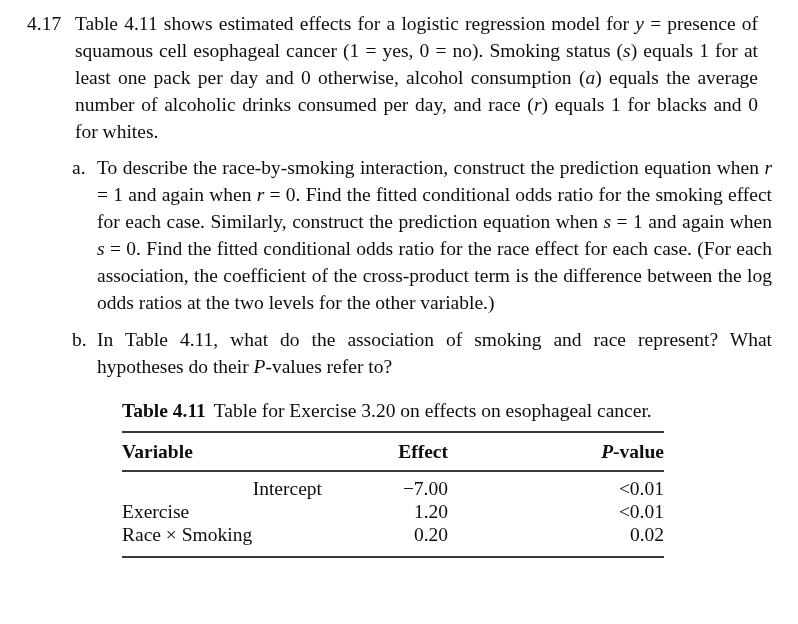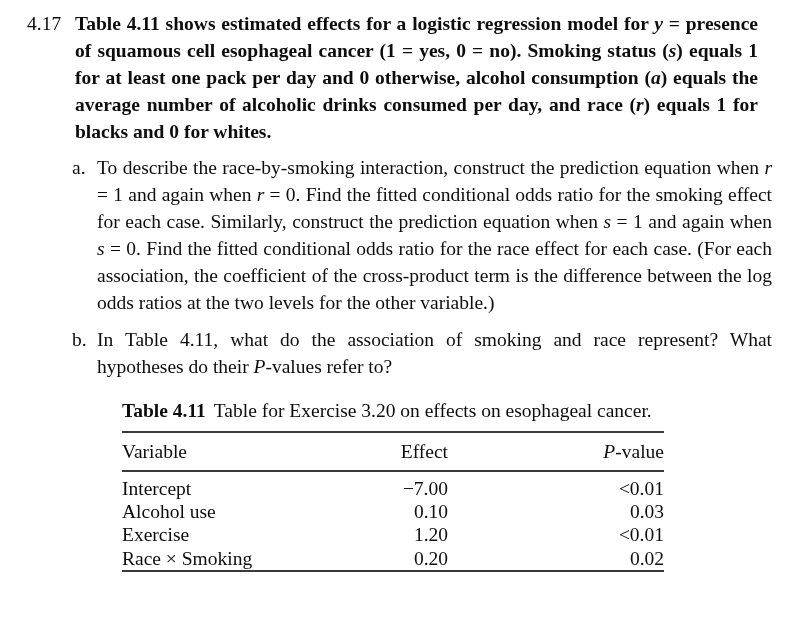--- a/index.html
+++ b/index.html
@@ -12,21 +12,20 @@
     overflow: hidden;
   }
   .page { padding: 10px 26px 0 27px; box-sizing: border-box; width: 798px; height: 508px; }
   .exercise { display: flex; }
   .ex-num { width: 48px; flex: none; line-height: 27px; }
   .ex-body { flex: 1; min-width: 0; }
   .intro {
     margin: 0 14px 9px 0;
     text-align: justify;
     line-height: 27px;
-    font-weight: bold;
   }
   .item { display: flex; margin: 0 0 10px -3px; }
   .item-label { width: 25px; flex: none; line-height: 27px; }
   .item-text { flex: 1; min-width: 0; text-align: justify; line-height: 27px; }
   i { font-style: italic; }
 
   .table-block { margin-left: 47px; margin-top: 19px; width: 542px; }
   .caption { margin-bottom: 8px; line-height: 24px; }
   .cap-label { font-weight: bold; margin-right: 8px; }
 
@@ -34,31 +33,31 @@
     table-layout: fixed;
     border-collapse: collapse;
     width: 542px;
     border-top: 2px solid #3a3a3a;
     border-bottom: 2px solid #3a3a3a;
   }
   col.c1 { width: 200px; }
   col.c2 { width: 126px; }
   col.c3 { width: 216px; }
   table.data th {
-    font-weight: normal;
+    font-weight: bold;
     border-bottom: 2px solid #3a3a3a;
     padding: 7px 0 6px 0;
     line-height: 24px;
     margin-left: 36px;
   }
   table.data th.left, table.data td.left { text-align: left; }
   table.data th.right, table.data td.right { text-align: right; }
   table.data td { padding: 0; line-height: 23.2px; }
-  table.data tbody tr:first-child td { padding-top: 5px; }
-  table.data tbody tr:last-child td { }
+  table.data tbody tr:first-child td { padding-top: 5px; text-align: right; }
+  table.data tbody tr:last-child td { padding-bottom: 9px; }
 </style>
 </head>
 <body>
 
 <div class="page">
   <div class="exercise">
     <div class="ex-num">4.17</div>
     <div class="ex-body">
       <p class="intro"><span>Table 4.11 shows estimated effects for a logistic regression model for </span><i>y</i><span> = presence of squamous cell esophageal cancer (1 = yes, 0 = no). Smoking status (</span><i>s</i><span>) equals 1 for at least one pack per day and 0 otherwise, alcohol consumption (</span><i>a</i><span>) equals the average number of alcoholic drinks consumed per day, and race (</span><i>r</i><span>) equals 1 for blacks and 0 for whites.</span></p>
 
@@ -89,25 +88,20 @@
               <th class="right"><i>P</i><span>-value</span></th>
             </tr>
           </thead>
           <tbody>
               <tr>
                 <td class="left">Intercept</td>
                 <td class="right">−7.00</td>
                 <td class="right">&lt;0.01</td>
               </tr>
               <tr>
-                <td class="left">Alcohol use</td>
-                <td class="right">0.10</td>
-                <td class="right">0.03</td>
-              </tr>
-              <tr>
                 <td class="left">Exercise</td>
                 <td class="right">1.20</td>
                 <td class="right">&lt;0.01</td>
               </tr>
               <tr>
                 <td class="left">Race × Smoking</td>
                 <td class="right">0.20</td>
                 <td class="right">0.02</td>
               </tr>
             </tbody>

